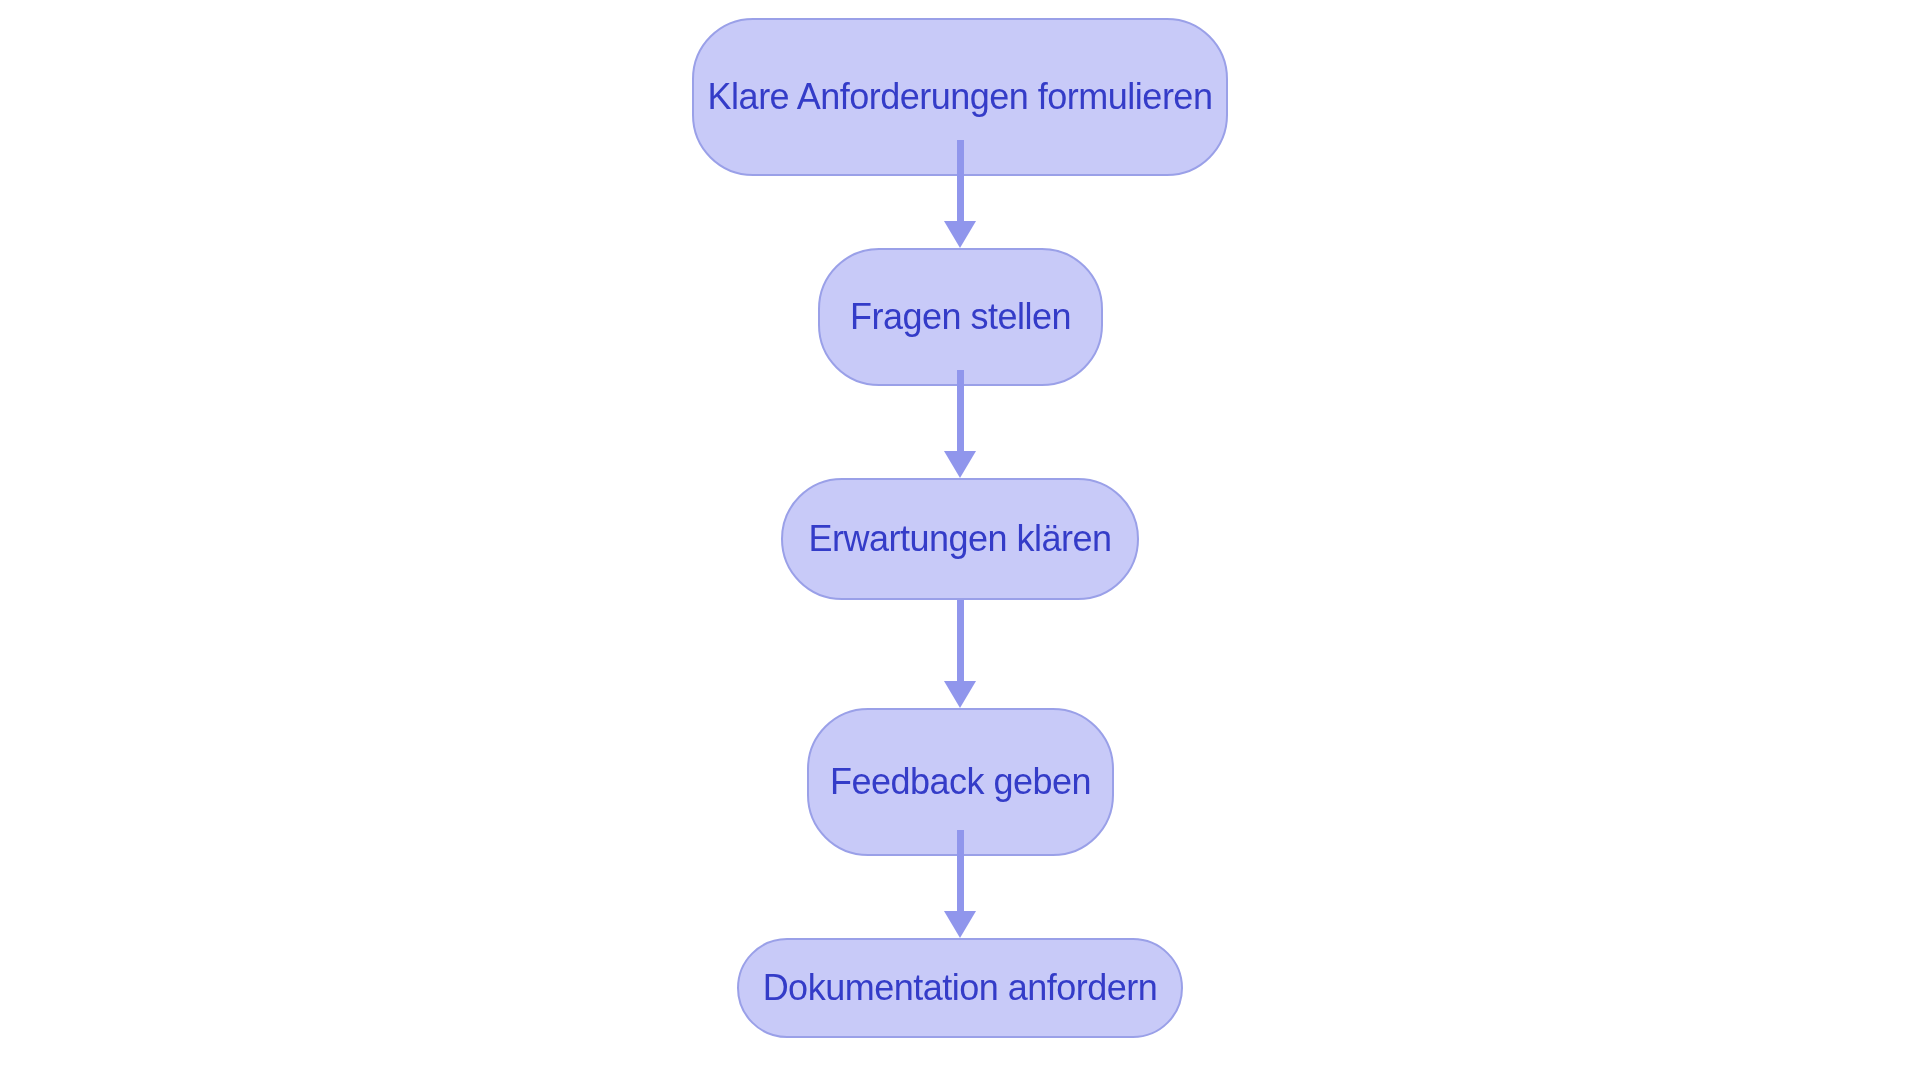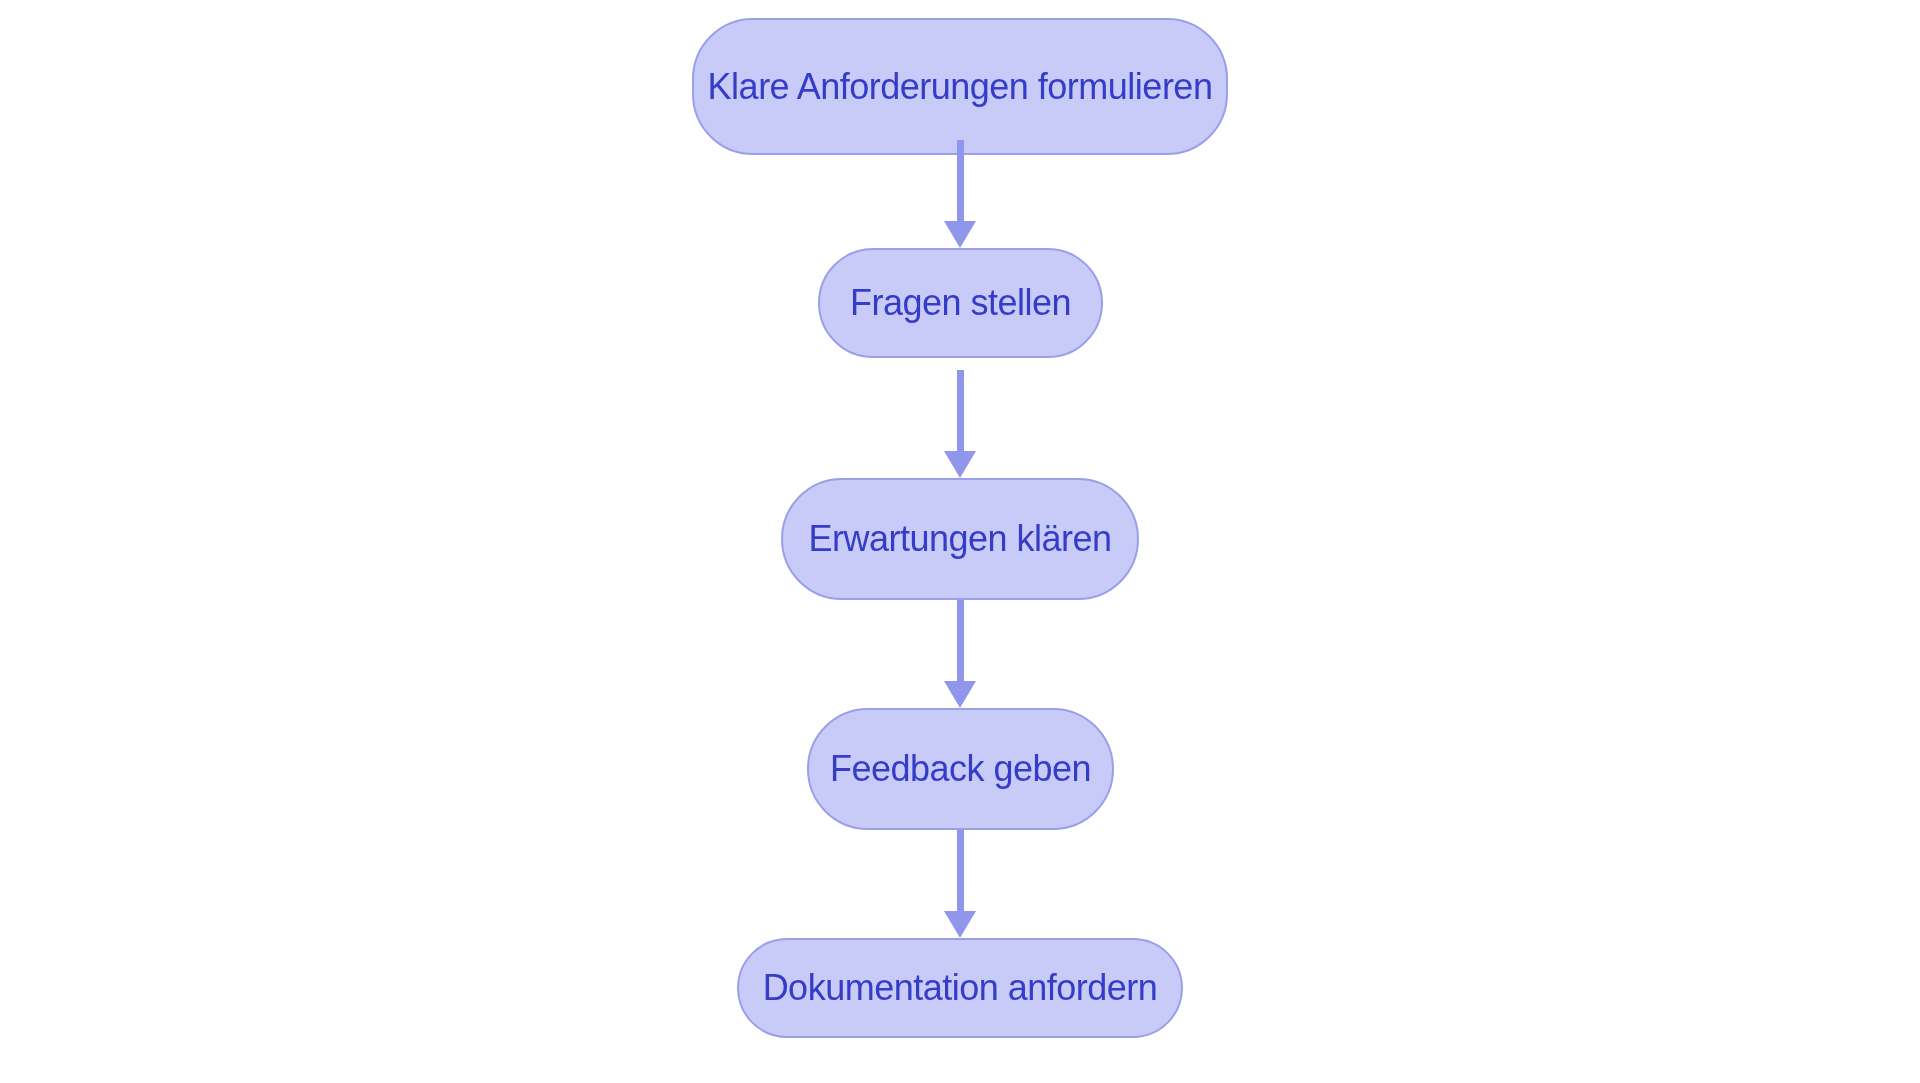--- a/index.html
+++ b/index.html
@@ -26,24 +26,24 @@
     border-radius: 61px;
     display: flex;
     align-items: center;
     justify-content: center;
     white-space: nowrap;
     color: var(--node-text, #343cc8);
     font-size: 36px;
     letter-spacing: -0.5px;
   }
   
-  .n1 { left: 692px; top: 18px;  width: 536px; height: 137px; }
-  .n2 { left: 818px; top: 248px; width: 285px; height: 110px; }
+  .n1 { left: 692px; top: 18px;  width: 536px; height: 158px; }
+  .n2 { left: 818px; top: 248px; width: 285px; height: 138px; }
   .n3 { left: 781px; top: 478px; width: 358px; height: 122px; }
-  .n4 { left: 807px; top: 708px; width: 307px; height: 122px; }
+  .n4 { left: 807px; top: 708px; width: 307px; height: 148px; }
   .n5 { left: 737px; top: 938px; width: 446px; height: 100px; }
 
   .arrow {
     position: absolute;
     left: 944px;           
     width: 32px;
     display: flex;
     flex-direction: column;
     align-items: center;
   }

